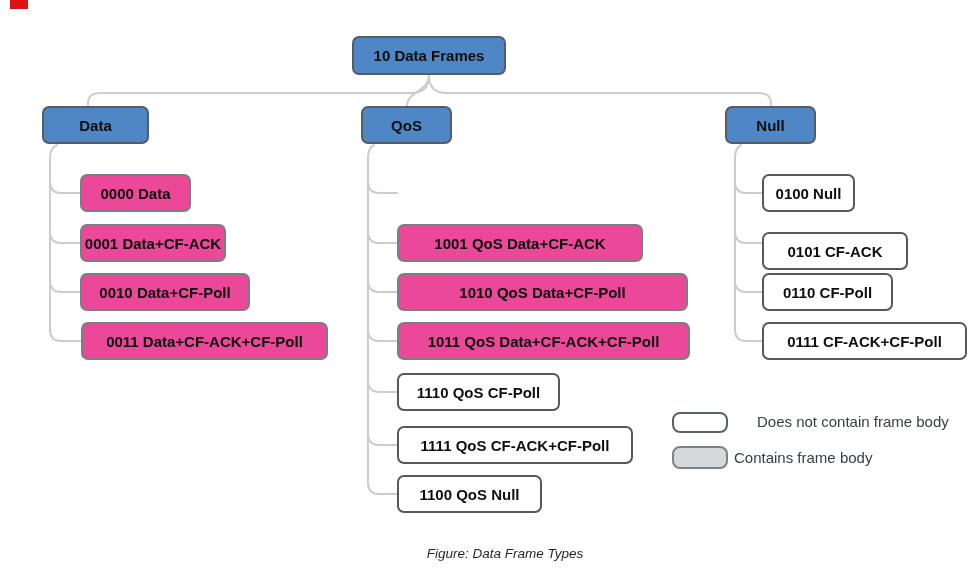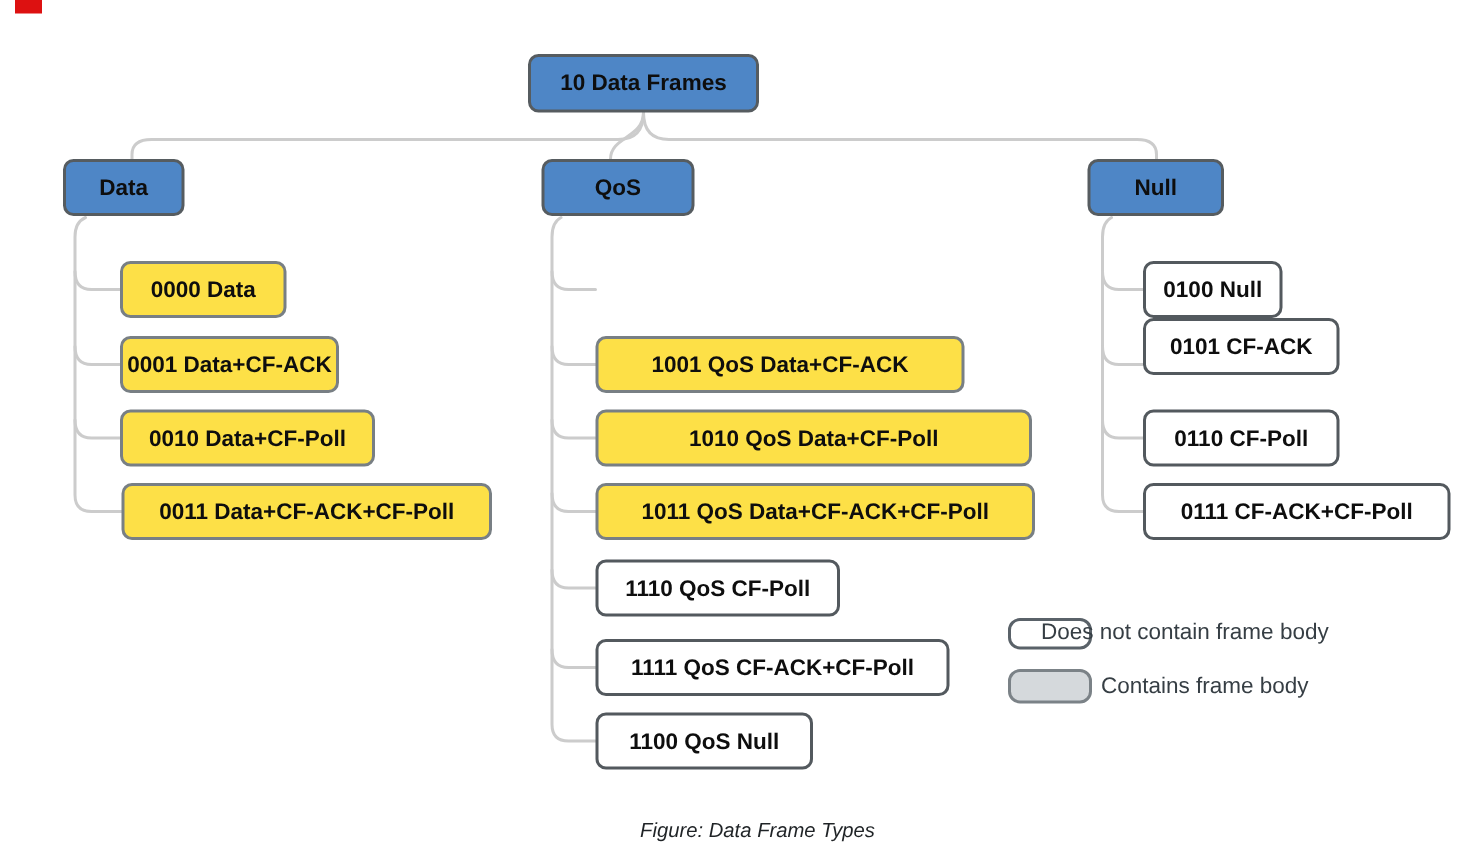--- a/index.html
+++ b/index.html
@@ -6,21 +6,21 @@
   body{width:977px;height:576px;position:relative;font-family:"Liberation Sans",sans-serif;overflow:hidden;}
   .stage{position:absolute;left:0;top:0;width:977px;height:576px;}
   svg.connectors{position:absolute;left:0;top:0;z-index:0;}
   .node{
     position:absolute;box-sizing:border-box;height:38px;z-index:2;
     border:2px solid #53595e;border-radius:7px;background:#ffffff;
     display:flex;align-items:center;justify-content:center;
     font-weight:bold;font-size:15px;color:#0e0e0e;white-space:nowrap;
   }
   .node.branch{background:#4e86c6;border-color:#565c60;}
-  .node.filled{background:#fde047;border-color:#787f84;}
+  .node.filled{background:#ec4899;border-color:#787f84;}
   .red-marker{position:absolute;left:10px;top:0;width:18px;height:9px;background:#dd1111;z-index:3;}
   .legend{position:absolute;z-index:2;}
   .legend-swatch{position:absolute;box-sizing:border-box;border-radius:8px;}
   .legend-swatch.empty{border:2px solid #5a6269;background:#ffffff;}
   .legend-swatch.filled{border:2px solid #7b8287;background:#d5d9dc;}
   .legend-label{position:absolute;font-size:15px;color:#363e44;white-space:nowrap;}
   .caption{position:absolute;left:375px;top:546px;width:260px;text-align:center;
     font-size:13.5px;color:#1f2326;z-index:2;font-style:italic;}
 </style>
 </head>
@@ -52,43 +52,43 @@
 
       <path d="M741,145 Q735,148 735,158 L735,330 Q735,341 746,341 L762,341"></path>
       <path d="M735,181 Q735,193 746,193 L762,193"></path>
       <path d="M735,231 Q735,243 746,243 L762,243"></path>
       <path d="M735,280 Q735,292 746,292 L762,292"></path>
     </g>
   </svg>
 
   <div class="node branch" style="left:352px;top:36px;width:154px;height:39px">10 Data Frames</div>
 
-  <div class="node branch" style="left:42px;top:106px;width:81px">Data</div>
-  <div class="node branch" style="left:361px;top:106px;width:102px">QoS</div>
+  <div class="node branch" style="left:42px;top:106px;width:107px">Data</div>
+  <div class="node branch" style="left:361px;top:106px;width:91px">QoS</div>
   <div class="node branch" style="left:725px;top:106px;width:91px">Null</div>
 
   <div class="node filled" style="left:80px;top:174px;width:111px">0000 Data</div>
   <div class="node filled" style="left:80px;top:224px;width:146px">0001 Data+CF-ACK</div>
   <div class="node filled" style="left:80px;top:273px;width:170px">0010 Data+CF-Poll</div>
   <div class="node filled" style="left:81px;top:322px;width:247px">0011 Data+CF-ACK+CF-Poll</div>
 
   <div class="node filled" style="left:397px;top:224px;width:246px">1001 QoS Data+CF-ACK</div>
   <div class="node filled" style="left:397px;top:273px;width:291px">1010 QoS Data+CF-Poll</div>
   <div class="node filled" style="left:397px;top:322px;width:293px">1011 QoS Data+CF-ACK+CF-Poll</div>
   <div class="node" style="left:397px;top:373px;width:163px">1110 QoS CF-Poll</div>
   <div class="node" style="left:397px;top:426px;width:236px">1111 QoS CF-ACK+CF-Poll</div>
   <div class="node" style="left:397px;top:475px;width:145px">1100 QoS Null</div>
 
   <div class="node" style="left:762px;top:174px;width:93px">0100 Null</div>
-  <div class="node" style="left:762px;top:212px;width:131px">0101 CF-ACK</div>
+  <div class="node" style="left:762px;top:232px;width:146px">0101 CF-ACK</div>
   <div class="node" style="left:762px;top:273px;width:131px">0110 CF-Poll</div>
   <div class="node" style="left:762px;top:322px;width:205px">0111 CF-ACK+CF-Poll</div>
 
   <div class="legend">
     <div class="legend-swatch empty" style="left:672px;top:412px;width:56px;height:21px"></div>
-    <div class="legend-label" style="left:694px;top:413px">Does not contain frame body</div>
+    <div class="legend-label" style="left:757px;top:413px">Does not contain frame body</div>
     <div class="legend-swatch filled" style="left:672px;top:446px;width:56px;height:23px"></div>
     <div class="legend-label" style="left:734px;top:449px">Contains frame body</div>
   </div>
 
   <div class="caption">Figure: Data Frame Types</div>
 
 </div>
 
 </body></html>

